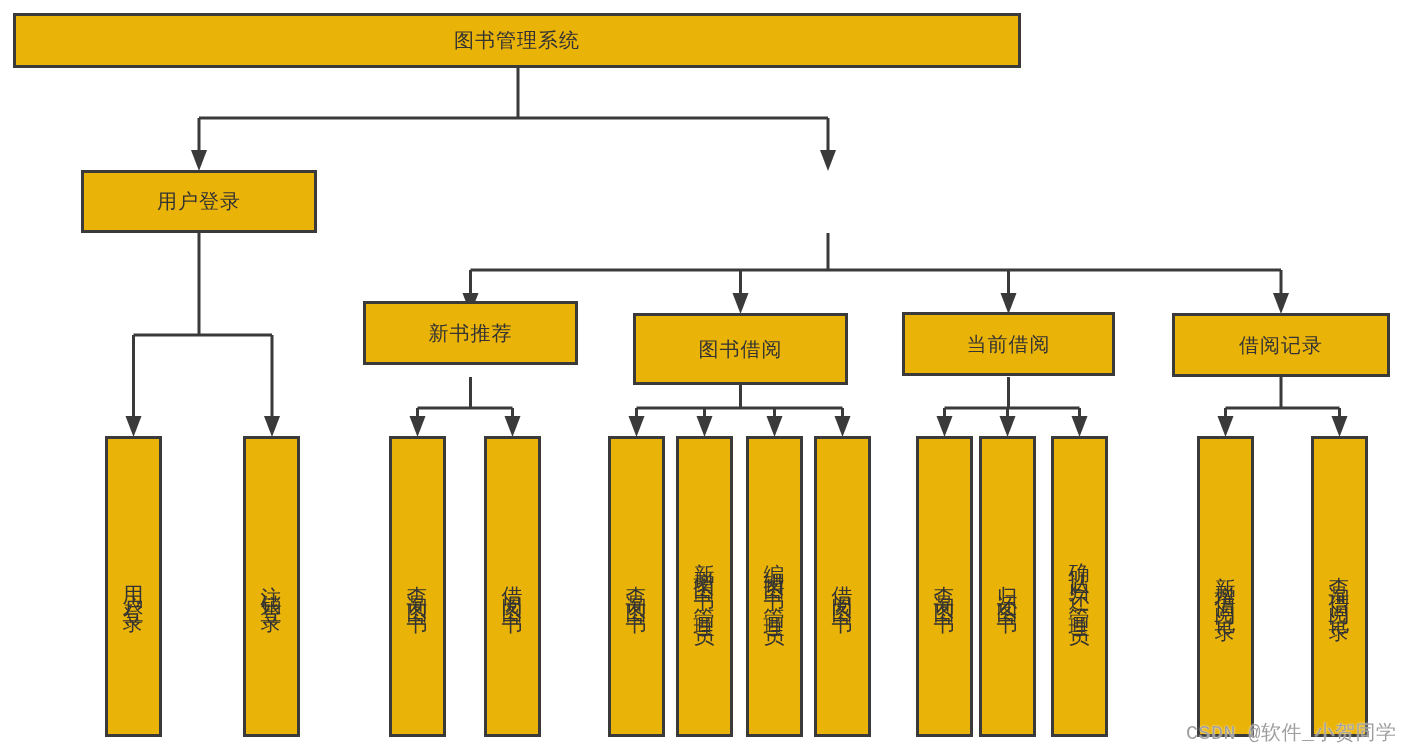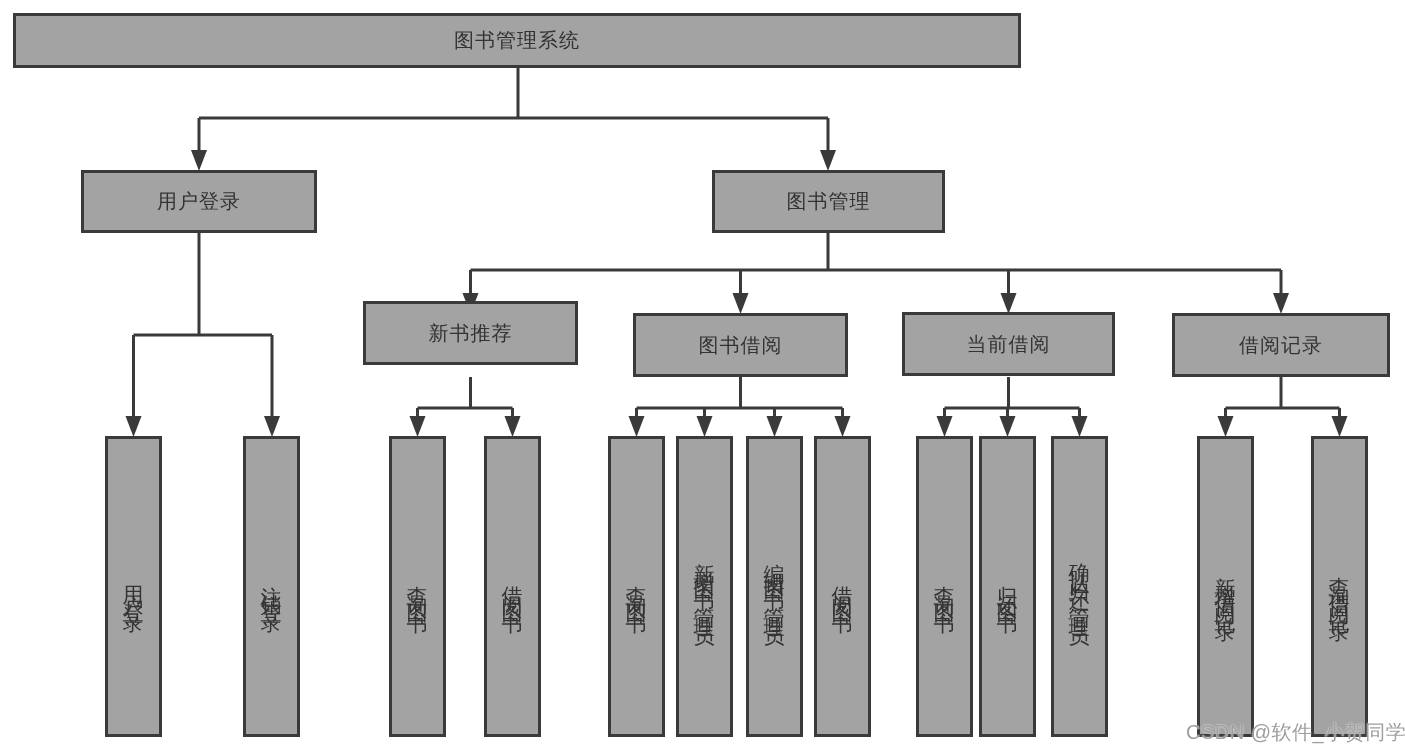--- a/index.html
+++ b/index.html
@@ -26,21 +26,21 @@
     fill: none;
   }
   .connector polygon {
     fill: var(--line, #3a3a3a);
     stroke: none;
   }
   .box {
     position: absolute;
     box-sizing: border-box;
     border: 3px solid var(--line, #3a3a3a);
-    background: #a3a3a3;
+    background: #eab308;
     display: flex;
     align-items: center;
     justify-content: center;
     color: var(--text, #333333);
     font-size: 20px;
     letter-spacing: 1px;
   }
   .leaf {
     top: 436px;
     width: 57px;
@@ -57,20 +57,21 @@
   }
   .watermark {
     position: absolute;
     left: 1186px;
     top: 719px;
     font-size: 20px;
     color: var(--watermark, #9e9e9e);
     letter-spacing: 0.5px;
     white-space: nowrap;
     text-shadow: 0 0 2px #ffffff;
+    font-family: Liberation Mono, monospace;
   }
 </style>
 </head>
 <body>
 
 <div class="canvas">
 
   <svg class="connector" viewBox="0 0 1405 747" xmlns="http://www.w3.org/2000/svg">
 
     <path d="M518 68 V118 M199 118 H828 M199 118 V166 M828 118 V166"></path>
@@ -104,24 +105,23 @@
     <polygon points="936.5,416 952.5,416 944.5,437"></polygon>
     <polygon points="999.5,416 1015.5,416 1007.5,437"></polygon>
     <polygon points="1071.5,416 1087.5,416 1079.5,437"></polygon>
     <polygon points="1217.5,416 1233.5,416 1225.5,437"></polygon>
     <polygon points="1331.5,416 1347.5,416 1339.5,437"></polygon>
   </svg>
 
   <div class="box" style="left:13px;top:13px;width:1008px;height:55px">图书管理系统</div>
 
   <div class="box" style="left:81px;top:170px;width:236px;height:63px">用户登录</div>
-  <div class="box" style="left:712px;top:170px;width:233px;height:63px">图书管理</div>
 
   <div class="box" style="left:363px;top:301px;width:215px;height:64px">新书推荐</div>
-  <div class="box" style="left:633px;top:313px;width:215px;height:64px">图书借阅</div>
+  <div class="box" style="left:633px;top:313px;width:215px;height:72px">图书借阅</div>
   <div class="box" style="left:902px;top:312px;width:213px;height:64px">当前借阅</div>
   <div class="box" style="left:1172px;top:313px;width:218px;height:64px">借阅记录</div>
 
   <div class="box leaf" style="left:105px">
     <span class="vtext">用户登录</span>
   </div>
   <div class="box leaf" style="left:243px">
     <span class="vtext">注销登录</span>
   </div>
 

